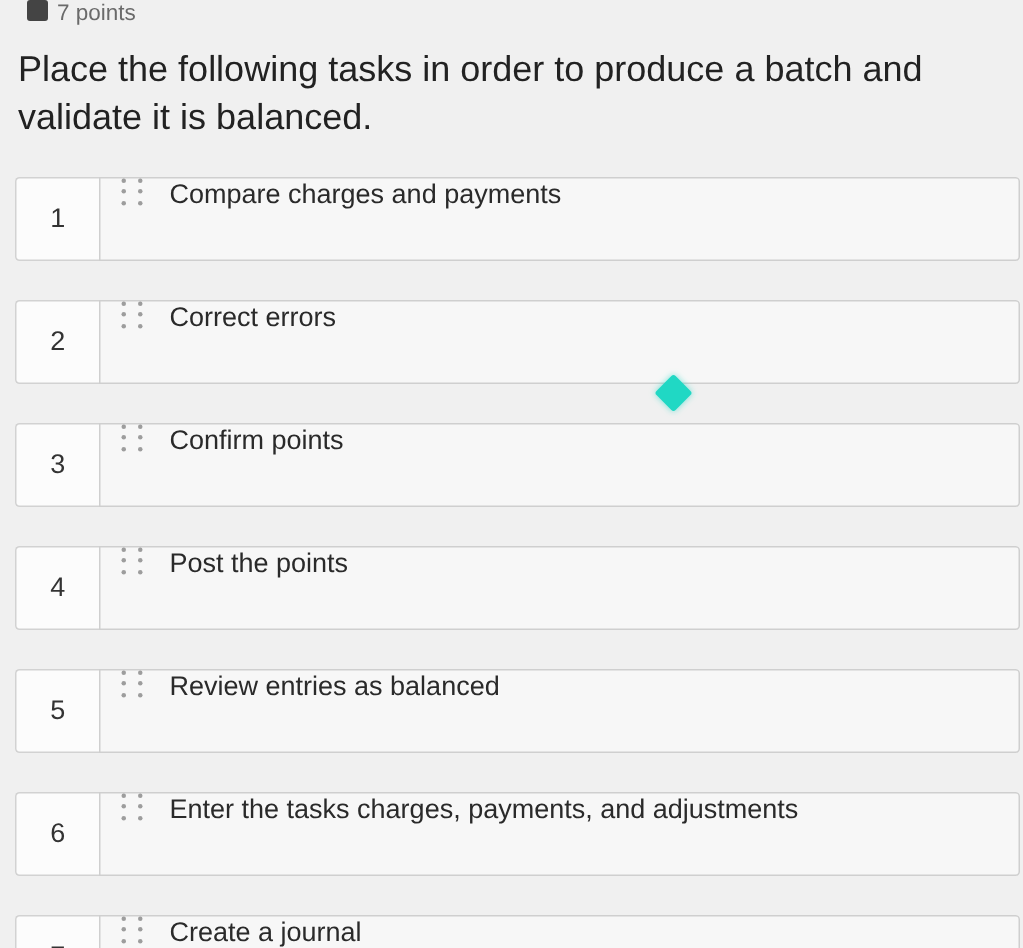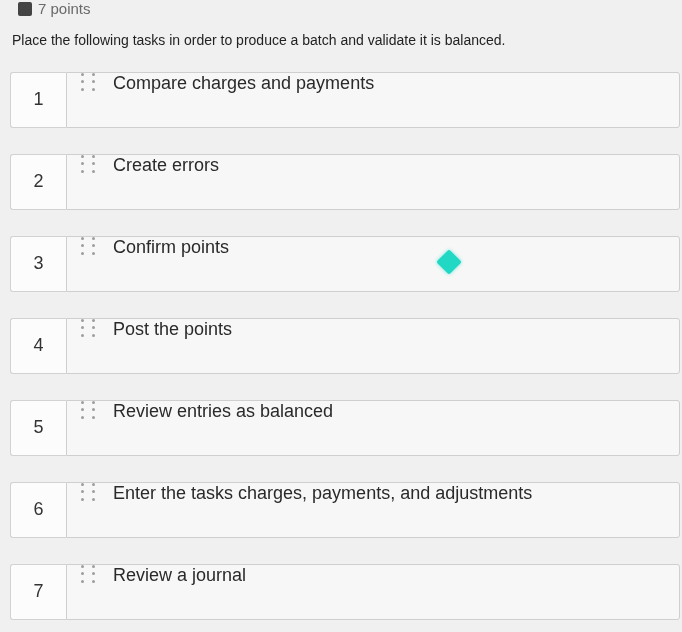--- a/index.html
+++ b/index.html
@@ -13,38 +13,38 @@
       width: 682px;
       height: 632px;
       overflow: hidden;
       color: #2a2a2a;
     }
     .header {
       padding: 0 8px 8px 8px;
     }
     .points-row {
       display: flex;
-      align-items: center;
+      align-items: flex-start;
       gap: 6px;
       margin-bottom: 10px;
     }
     .points-marker {
       width: 14px;
       height: 14px;
       background: #444;
       border-radius: 2px;
       margin-left: 10px;
     }
     .points-text {
       font-size: 15px;
       color: #6a6a6a;
       font-weight: 400;
     }
     .question-text {
-      font-size: 14px;
+      font-size: 24px;
       color: #222;
       line-height: 1.35;
       padding: 4px 4px 14px 4px;
       font-weight: 400;
     }
     .items-container {
       padding: 0 2px 0 10px;
     }
     .order-row {
       display: flex;
@@ -155,21 +155,21 @@
           </div>
         <div class="dot-row">
             <div class="dot"></div>
             <div class="dot"></div>
           </div>
         <div class="dot-row">
             <div class="dot"></div>
             <div class="dot"></div>
           </div>
       </div>
-      <span class="item-label">Create errors</span>
+      <span class="item-label">Correct errors</span>
     </div>
   </div>
 
   <div class="order-row">
     <div class="order-number">3</div>
     <div class="order-item">
       <div class="drag-handle">
         <div class="dot-row">
             <div class="dot"></div>
             <div class="dot"></div>
@@ -260,19 +260,19 @@
           </div>
         <div class="dot-row">
             <div class="dot"></div>
             <div class="dot"></div>
           </div>
         <div class="dot-row">
             <div class="dot"></div>
             <div class="dot"></div>
           </div>
       </div>
-      <span class="item-label">Review a journal</span>
+      <span class="item-label">Create a journal</span>
     </div>
   </div>
 
 </div>
 
 <div class="cursor-diamond" id="cursor" style="left: 440px; top: 253px;"></div>
 
 </body></html>

